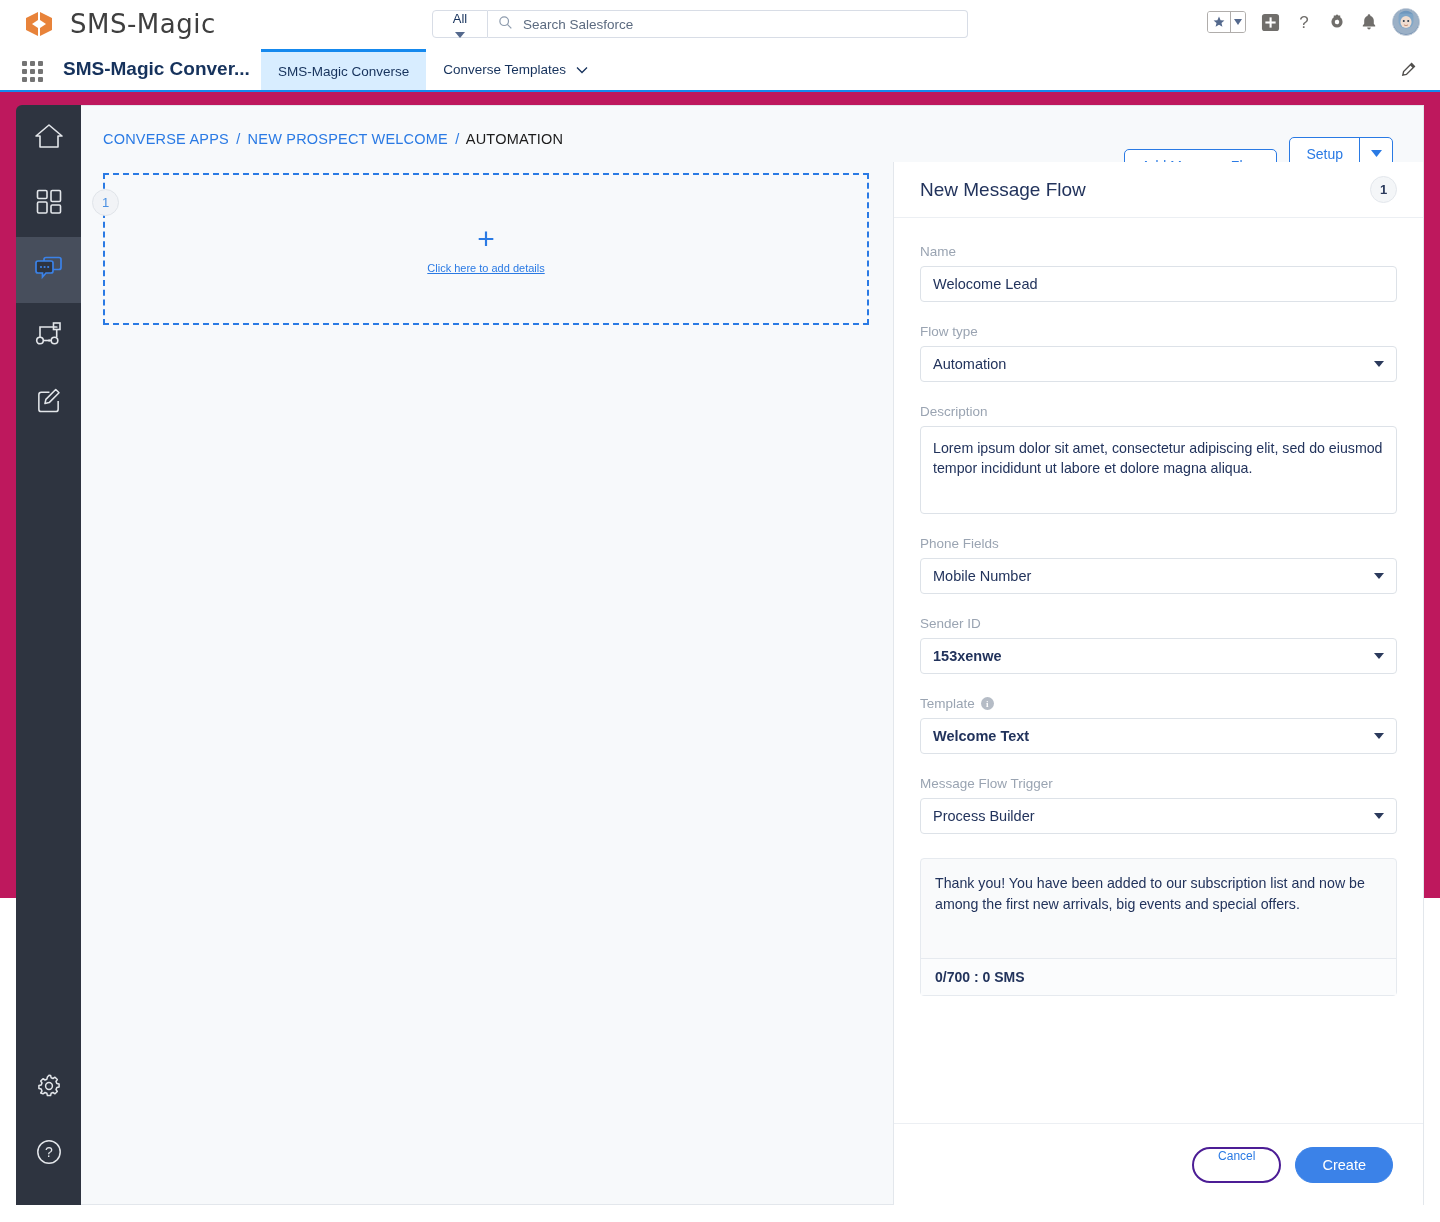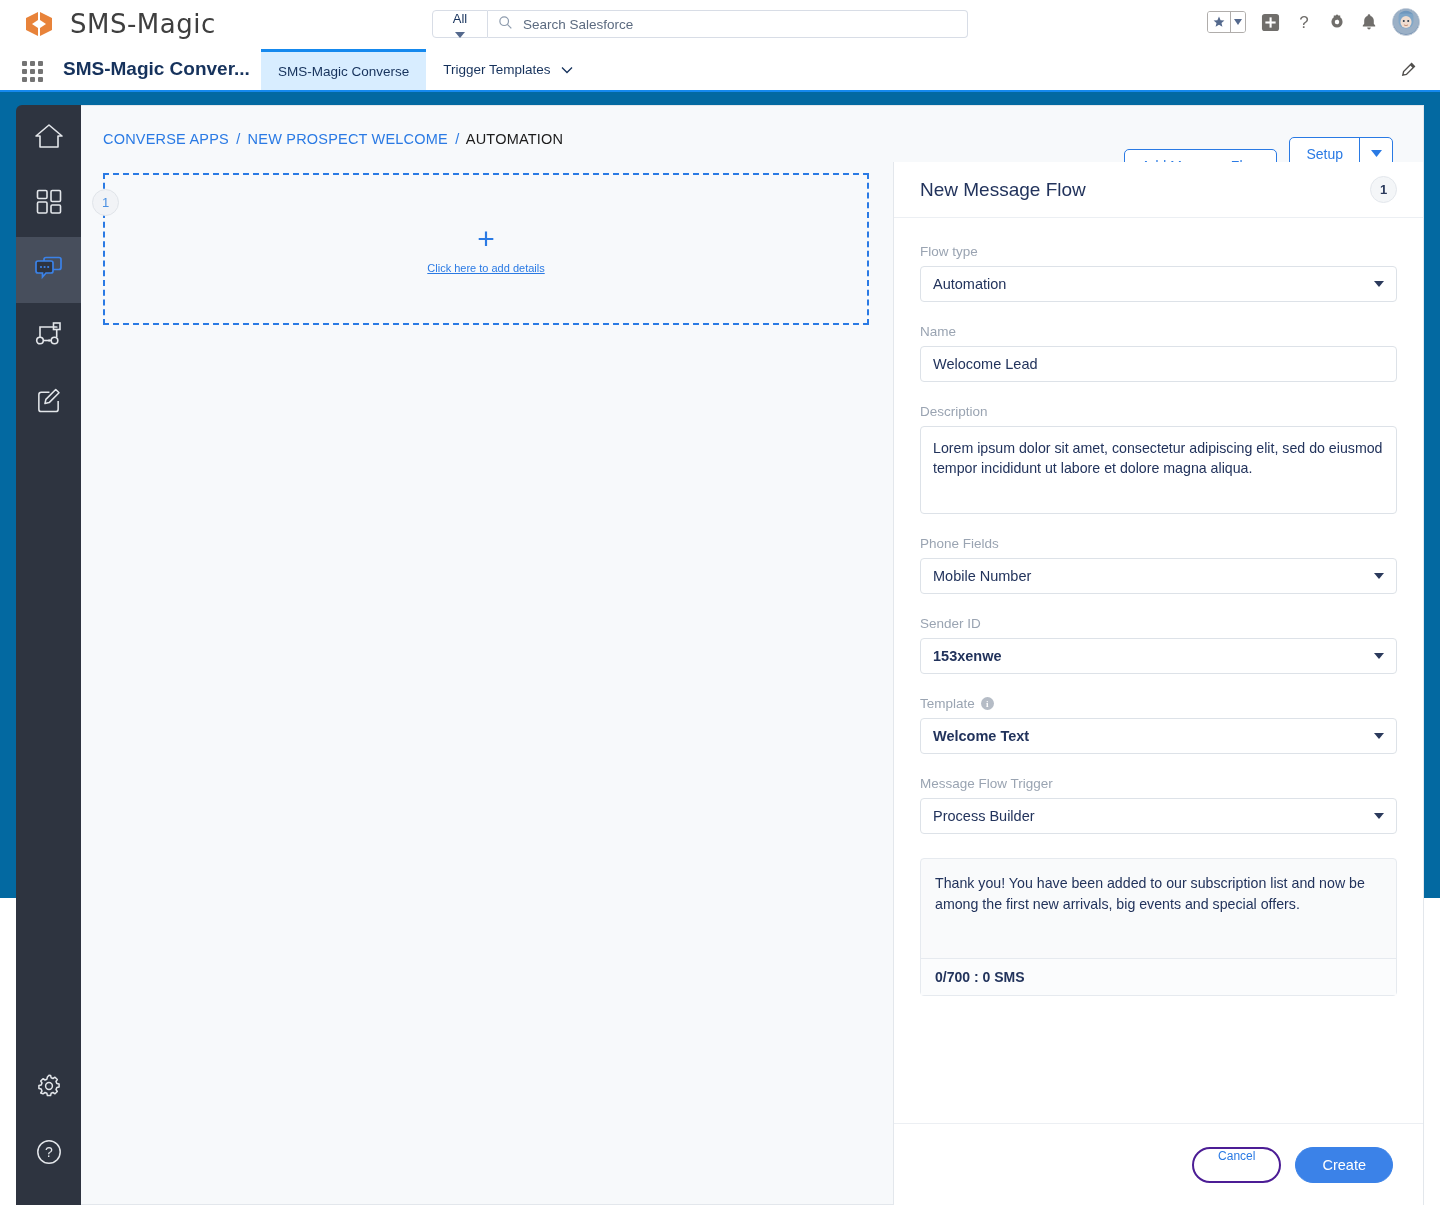--- a/index.html
+++ b/index.html
@@ -2,21 +2,21 @@
 <html><head>
 <meta charset="utf-8">
 <style>
   * { box-sizing: border-box; margin: 0; padding: 0; }
   html, body {
     width: 1440px; height: 1222px;
     background: #ffffff;
     font-family: "Liberation Sans", sans-serif;
     overflow: hidden;
   }
-  .app { position: relative; width: 1440px; height: 898px; background:#0369a1; }
+  .app { position: relative; width: 1440px; height: 898px; background:#be185d; }
 
   
   .sf-header {
     position:absolute; top:0; left:0; width:1440px; height:48px;
     background:#ffffff; display:flex; align-items:center;
   }
   .brand { display:flex; align-items:center; margin-left:22px; }
   .brand-logo { width:42px; height:30px; position:relative; }
   .brand-logo svg { display:block; }
   .brand-text { font-size:26px; letter-spacing:0.5px; color:#3f3f3f; margin-left:6px;
@@ -259,21 +259,21 @@
         <i></i>
         <i></i>
         <i></i>
     </div>
     <div class="app-name">SMS-Magic Conver...</div>
     <div class="tabs">
       <div class="tab active">
         <span>SMS-Magic Converse</span>
       </div>
       <div class="tab">
-        <span>Trigger Templates</span>
+        <span>Converse Templates</span>
         <span class="tcaret">
           <svg width="12" height="8" viewBox="0 0 12 8">
               <polyline points="1,1.5 6,6.5 11,1.5" fill="none" stroke="#16325c" stroke-width="1.3"></polyline>
             </svg>
         </span>
       </div>
     </div>
     <div class="edit-pencil">
       <svg width="16" height="16" viewBox="0 0 16 16">
           <path d="M11.6 1.6l2.8 2.8-8 8-3.6.8.8-3.6z" fill="none" stroke="#514f4d" stroke-width="1.4"></path>
@@ -387,35 +387,35 @@
 
     <div class="panel">
       <div class="panel-head">
         <div class="panel-title">New Message Flow</div>
         <div class="panel-badge">1</div>
       </div>
 
       <div class="panel-body">
 
         <div class="field">
+          <div class="field-label">Name</div>
+          <div class="text-ctrl">
+            <span>Welocome Lead</span>
+          </div>
+        </div>
+
+        <div class="field">
           <div class="field-label">Flow type</div>
           <div class="select-ctrl">
             <span>Automation</span>
             <span class="dd-caret"></span>
           </div>
         </div>
 
         <div class="field">
-          <div class="field-label">Name</div>
-          <div class="text-ctrl">
-            <span>Welocome Lead</span>
-          </div>
-        </div>
-
-        <div class="field">
           <div class="field-label">Description</div>
           <div class="textarea-ctrl">Lorem ipsum dolor sit amet, consectetur adipiscing elit, sed do eiusmod tempor incididunt ut labore et dolore magna aliqua.</div>
         </div>
 
         <div class="field">
           <div class="field-label">Phone Fields</div>
           <div class="select-ctrl">
             <span>Mobile Number</span>
             <span class="dd-caret"></span>
           </div>

